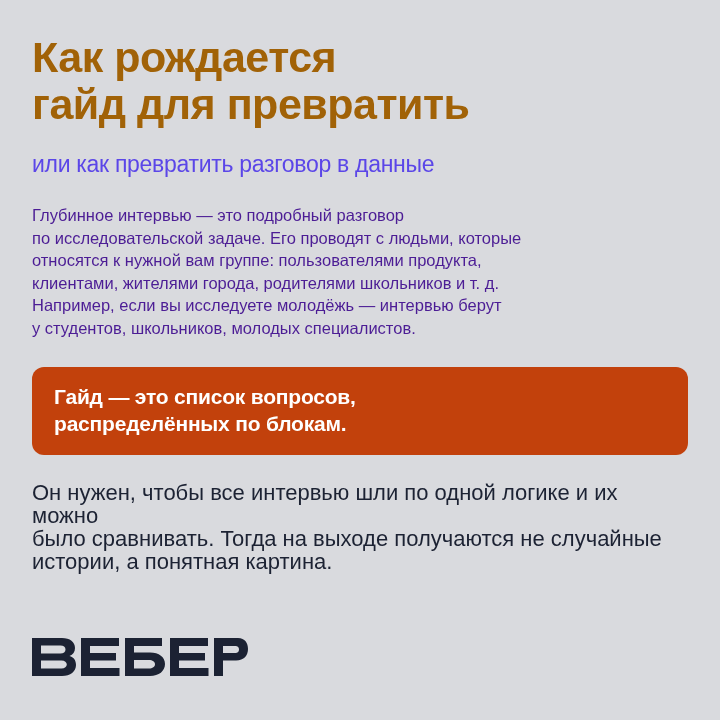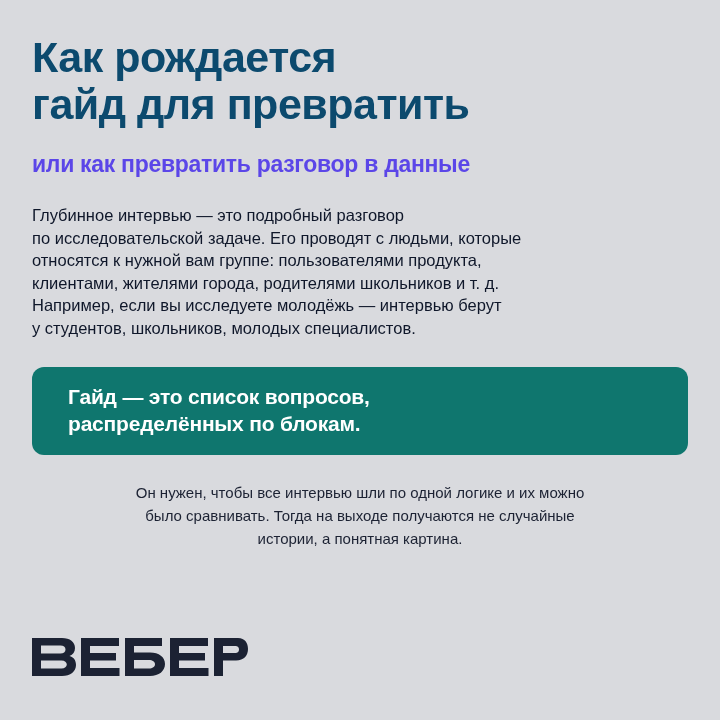--- a/index.html
+++ b/index.html
@@ -24,21 +24,21 @@
 
   
   .title-block {
     position: relative;
     margin: 0;
   }
   .title {
     font-size: 43px;
     line-height: 47px;
     font-weight: 700;
-    color: #0c4a6e;
+    color: #a16207;
     letter-spacing: -0.5px;
     margin: 0;
     white-space: pre-line;
   }
   .title-line3-wrap {
     position: relative;
     display: inline-block;
   }
   .ellipse {
     position: absolute;
@@ -52,57 +52,56 @@
     display: block;
     width: 100%;
     height: 100%;
   }
 
   
   .subtitle {
     margin: 22px 0 0 0;
     font-size: 23px;
     line-height: 28px;
-    font-weight: 700;
+    font-weight: 400;
     color: #5b46e8;
     letter-spacing: -0.3px;
   }
 
   
   .para {
     margin: 26px 0 0 0;
     font-size: 16.5px;
     line-height: 22.5px;
-    color: #0f172a;
+    color: #4c1d95;
     white-space: pre-line;
   }
 
   
   .callout {
     margin: 28px 0 0 0;
-    background: #0f766e;
+    background: #c2410c;
     border-radius: 12px;
-    padding: 16px 20px 18px 36px;
+    padding: 16px 20px 18px 22px;
   }
   .callout-text {
     font-size: 21px;
     line-height: 27px;
     font-weight: 700;
     color: #ffffff;
     letter-spacing: -0.2px;
     white-space: pre-line;
   }
 
   .para-after {
     margin: 26px 0 0 0;
-    font-size: 15px;
+    font-size: 22px;
     line-height: 23px;
     color: #1c2233;
     white-space: pre-line;
-    text-align: center;
   }
 
   
   .logo {
     position: absolute;
     left: 32px;
     bottom: 44px;
     display: flex;
     align-items: center;
   }

